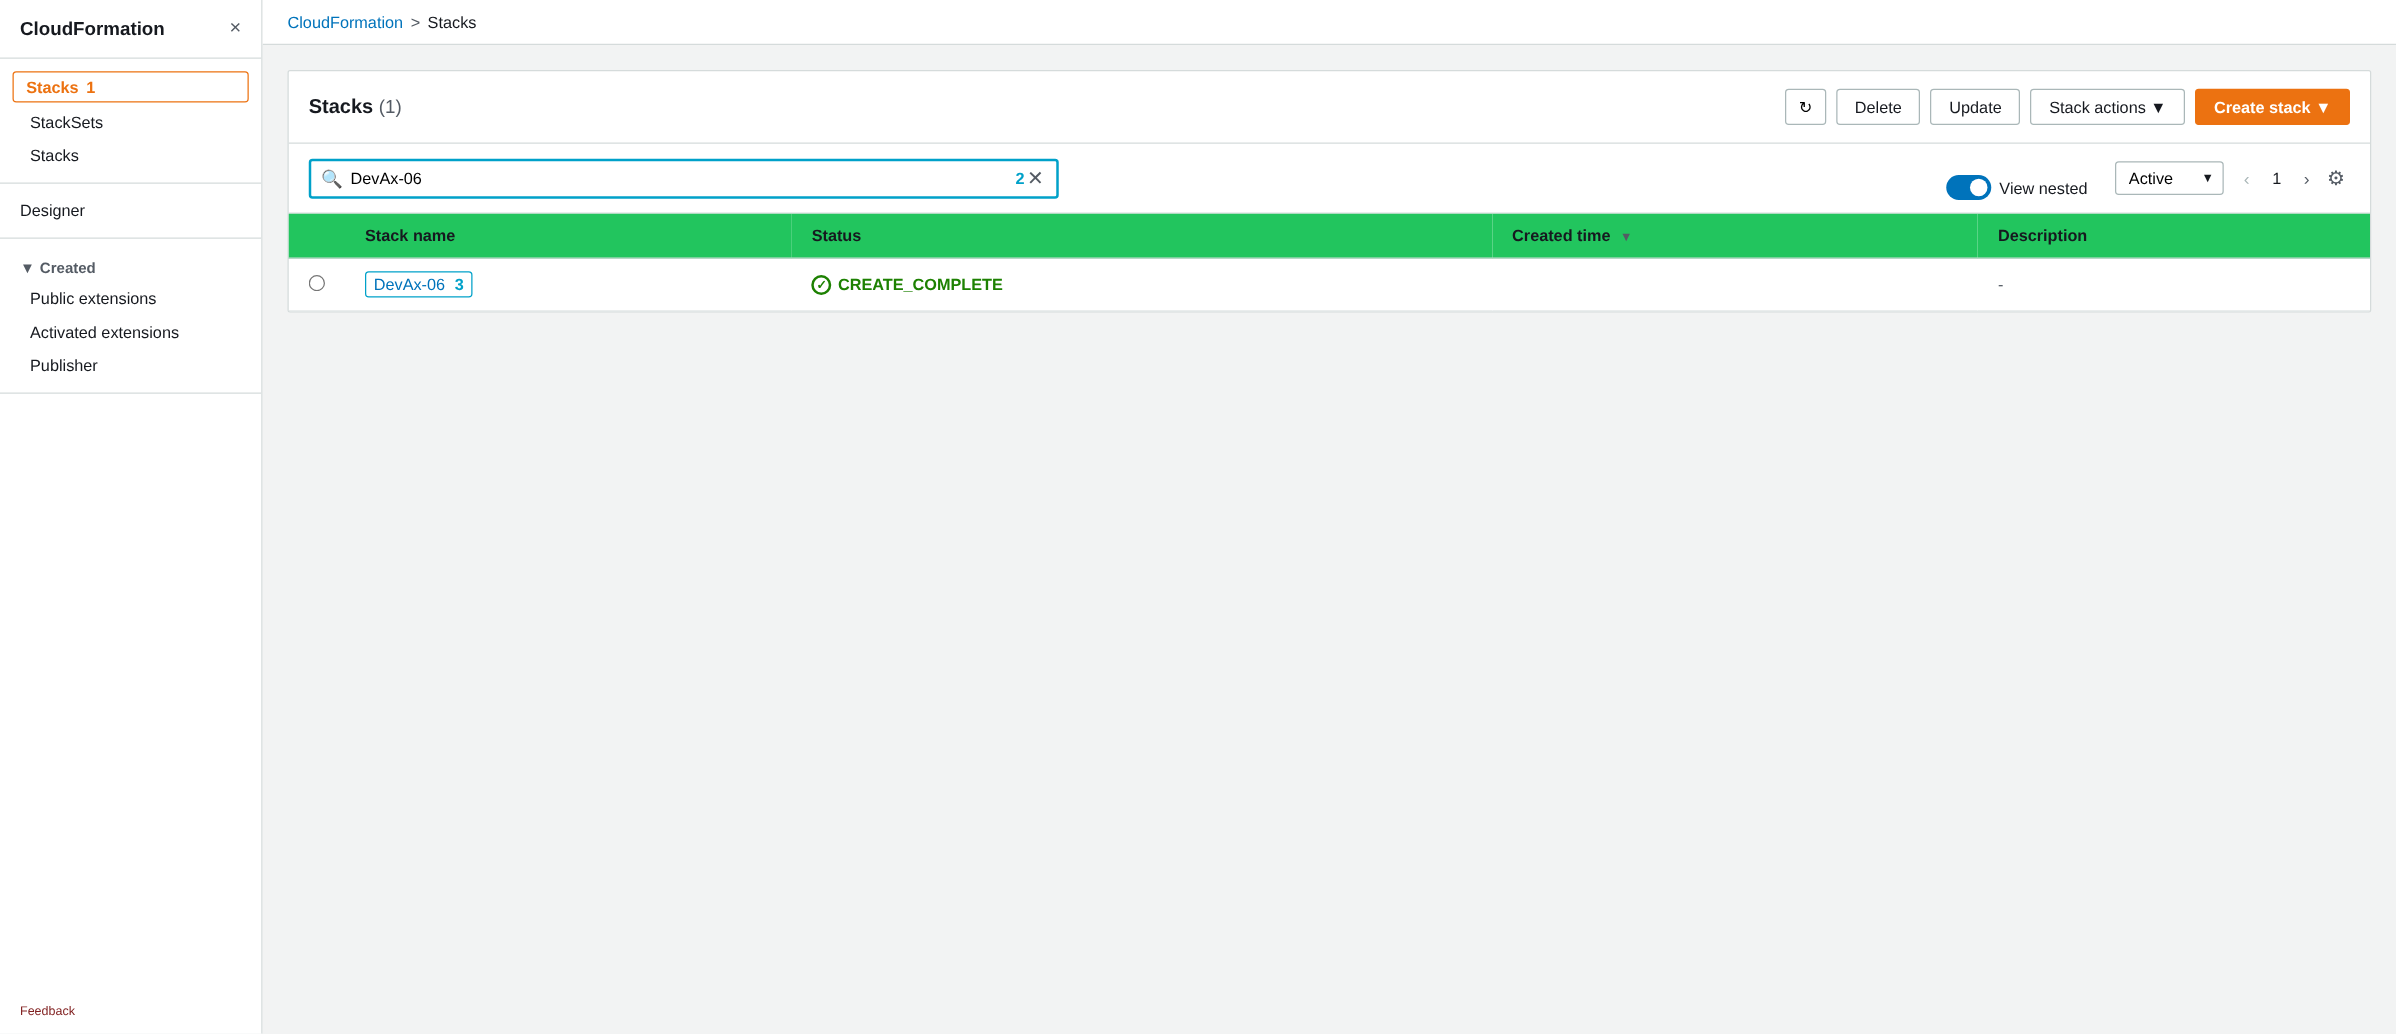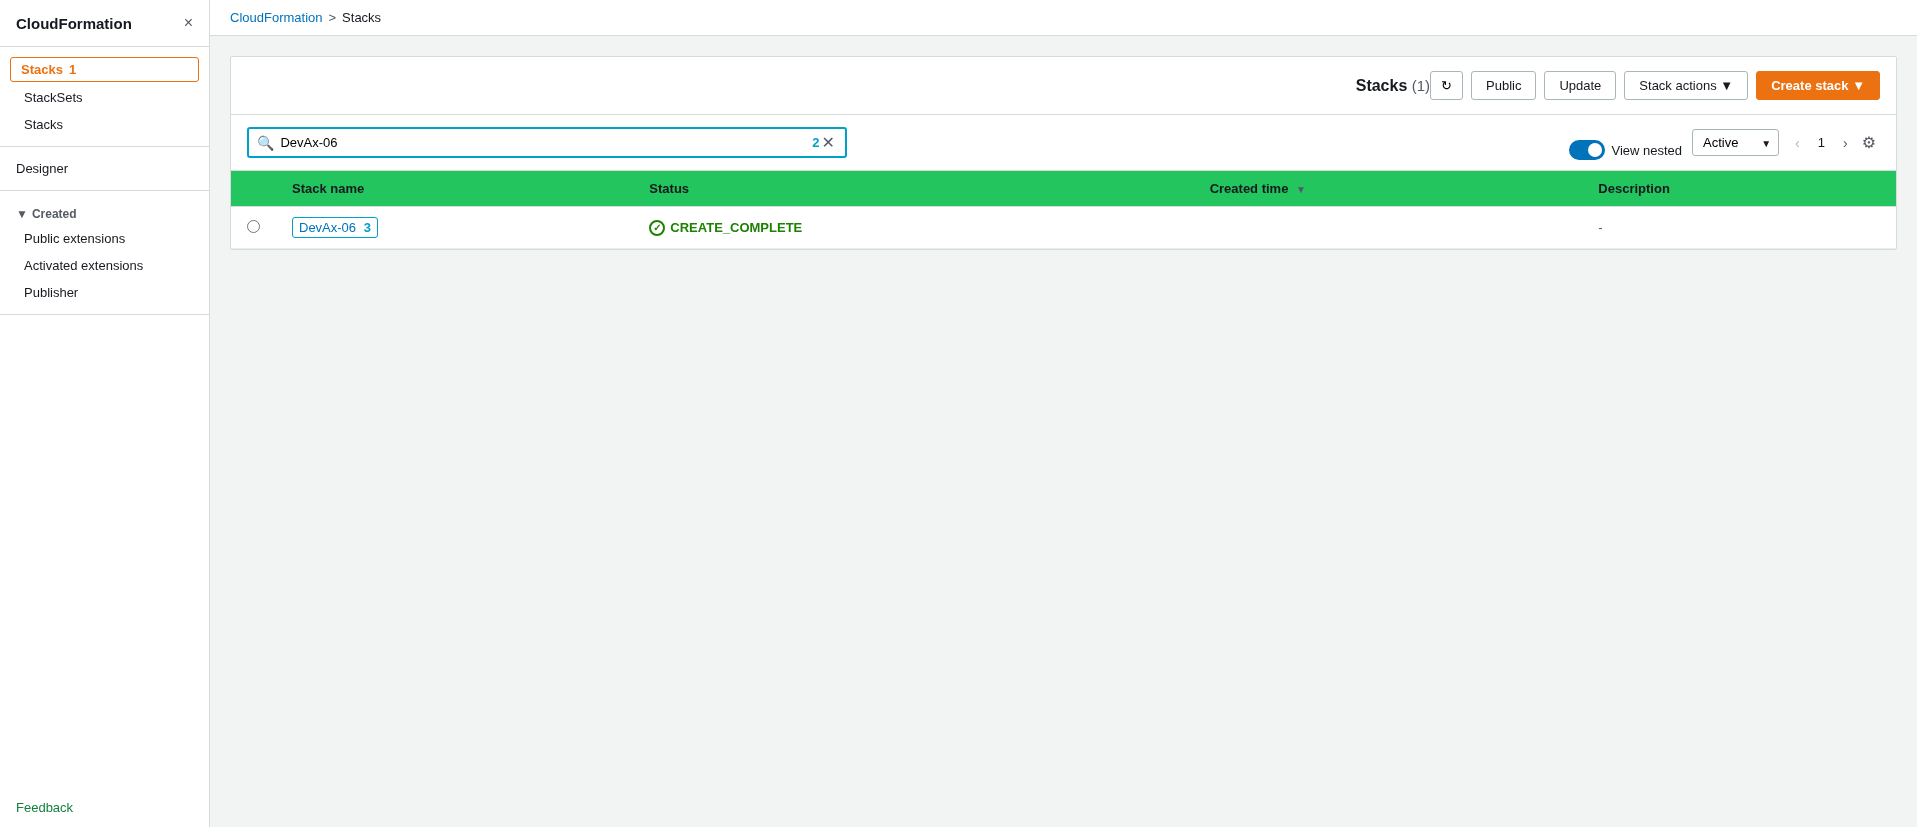--- a/index.html
+++ b/index.html
@@ -10,37 +10,37 @@
     .sidebar-header { display: flex; align-items: center; justify-content: space-between; padding: 14px 16px; border-bottom: 1px solid #d5dbdb; }
     .sidebar-title { font-size: 15px; font-weight: 700; color: #16191f; }
     .sidebar-close { cursor: pointer; color: #545b64; font-size: 16px; background: none; border: none; }
     .sidebar-nav { flex: 1; overflow-y: auto; padding: 8px 0; }
     .sidebar-item { padding: 6px 16px; cursor: pointer; color: #16191f; font-size: 13px; display: flex; align-items: center; }
     .sidebar-item.active { color: #ec7211; border: 1.5px solid #ec7211; border-radius: 3px; font-weight: 600; margin: 2px 10px; padding: 4px 10px; }
     .sidebar-item.indent { padding-left: 24px; }
     .sidebar-number { color: #ec7211; font-weight: 700; margin-left: 6px; }
     .sidebar-divider { height: 1px; background: #d5dbdb; margin: 8px 0; }
     .sidebar-group-label { padding: 8px 16px 4px; font-size: 12px; font-weight: 700; color: #545b64; display: flex; align-items: center; gap: 4px; }
-    .sidebar-feedback { padding: 12px 16px; font-size: 13px; color: #15803d; cursor: pointer; }
+    .sidebar-feedback { padding: 12px 16px; font-size: 10px; color: #7f1d1d; cursor: pointer; }
 
     
     .main { flex: 1; display: flex; flex-direction: column; overflow: hidden; }
 
     
     .breadcrumb { padding: 10px 20px; display: flex; align-items: center; gap: 6px; font-size: 13px; color: #0073bb; background: #fff; border-bottom: 1px solid #d5dbdb; }
     .breadcrumb-sep { color: #545b64; }
     .breadcrumb-current { color: #16191f; }
     .breadcrumb-link { cursor: pointer; color: #0073bb; text-decoration: none; }
 
     
     .content { flex: 1; padding: 20px; overflow-y: auto; }
 
     
     .panel { background: #fff; border: 1px solid #d5dbdb; border-radius: 2px; }
-    .panel-header { padding: 14px 16px; display: flex; align-items: center; justify-content: flex-end; border-bottom: 1px solid #d5dbdb; }
+    .panel-header { padding: 14px 16px; display: flex; align-items: center; justify-content: space-between; border-bottom: 1px solid #d5dbdb; }
     .panel-title { font-size: 16px; font-weight: 700; }
     .panel-count { color: #545b64; font-weight: 400; font-size: 15px; }
     .panel-actions { display: flex; align-items: center; gap: 8px; }
 
     
     .btn { padding: 6px 14px; border-radius: 3px; border: 1px solid #aab7b8; background: #fff; cursor: pointer; font-size: 13px; color: #16191f; white-space: nowrap; }
     .btn-icon { padding: 6px 10px; border-radius: 3px; border: 1px solid #aab7b8; background: #fff; cursor: pointer; font-size: 13px; }
     .btn-primary { background: #ec7211; border-color: #ec7211; color: #fff; font-weight: 600; }
 
     
@@ -54,21 +54,21 @@
     
     .toggle-container { display: flex; align-items: center; gap: 6px; margin-left: auto; margin-top: 15px; }
     .toggle { position: relative; width: 36px; height: 20px; }
     .toggle input { opacity: 0; width: 0; height: 0; }
     .toggle-slider { position: absolute; top: 0; left: 0; right: 0; bottom: 0; background: #0073bb; border-radius: 20px; cursor: pointer; }
     .toggle-slider:before { content: ''; position: absolute; height: 14px; width: 14px; left: 3px; bottom: 3px; background: white; border-radius: 50%; transition: 0.2s; transform: translateX(16px); }
     .toggle-label { font-size: 13px; }
 
     
     .filter-select { padding: 5px 30px 5px 10px; border: 1px solid #aab7b8; border-radius: 3px; background: #fff; font-size: 13px; cursor: pointer; appearance: none; -webkit-appearance: none; }
-    .filter-wrapper { position: relative; }
+    .filter-wrapper { position: relative; margin-left: 12px; }
     .filter-wrapper::after { content: '▼'; position: absolute; right: 8px; top: 50%; transform: translateY(-50%); font-size: 10px; pointer-events: none; }
 
     
     .pagination { display: flex; align-items: center; gap: 4px; }
     .page-btn { background: none; border: none; cursor: pointer; color: #545b64; font-size: 14px; padding: 4px 6px; }
     .page-btn:disabled { color: #aab7b8; cursor: default; }
     .page-num { font-size: 13px; padding: 4px 8px; }
     .settings-btn { background: none; border: none; cursor: pointer; color: #545b64; font-size: 16px; padding: 4px; }
 
     
@@ -146,21 +146,21 @@
 
       <div class="panel-header">
         <div>
           <span class="panel-title">
             <span>Stacks</span>
             <span class="panel-count">(1)</span>
           </span>
         </div>
         <div class="panel-actions">
           <button class="btn-icon" title="Refresh">↻</button>
-          <button class="btn">Public</button>
+          <button class="btn">Delete</button>
           <button class="btn">Update</button>
           <button class="btn">
             <span>Stack actions</span>
             <span> ▼</span>
           </button>
           <button class="btn btn-primary">
             <span>Create stack</span>
             <span> ▼</span>
           </button>
         </div>

